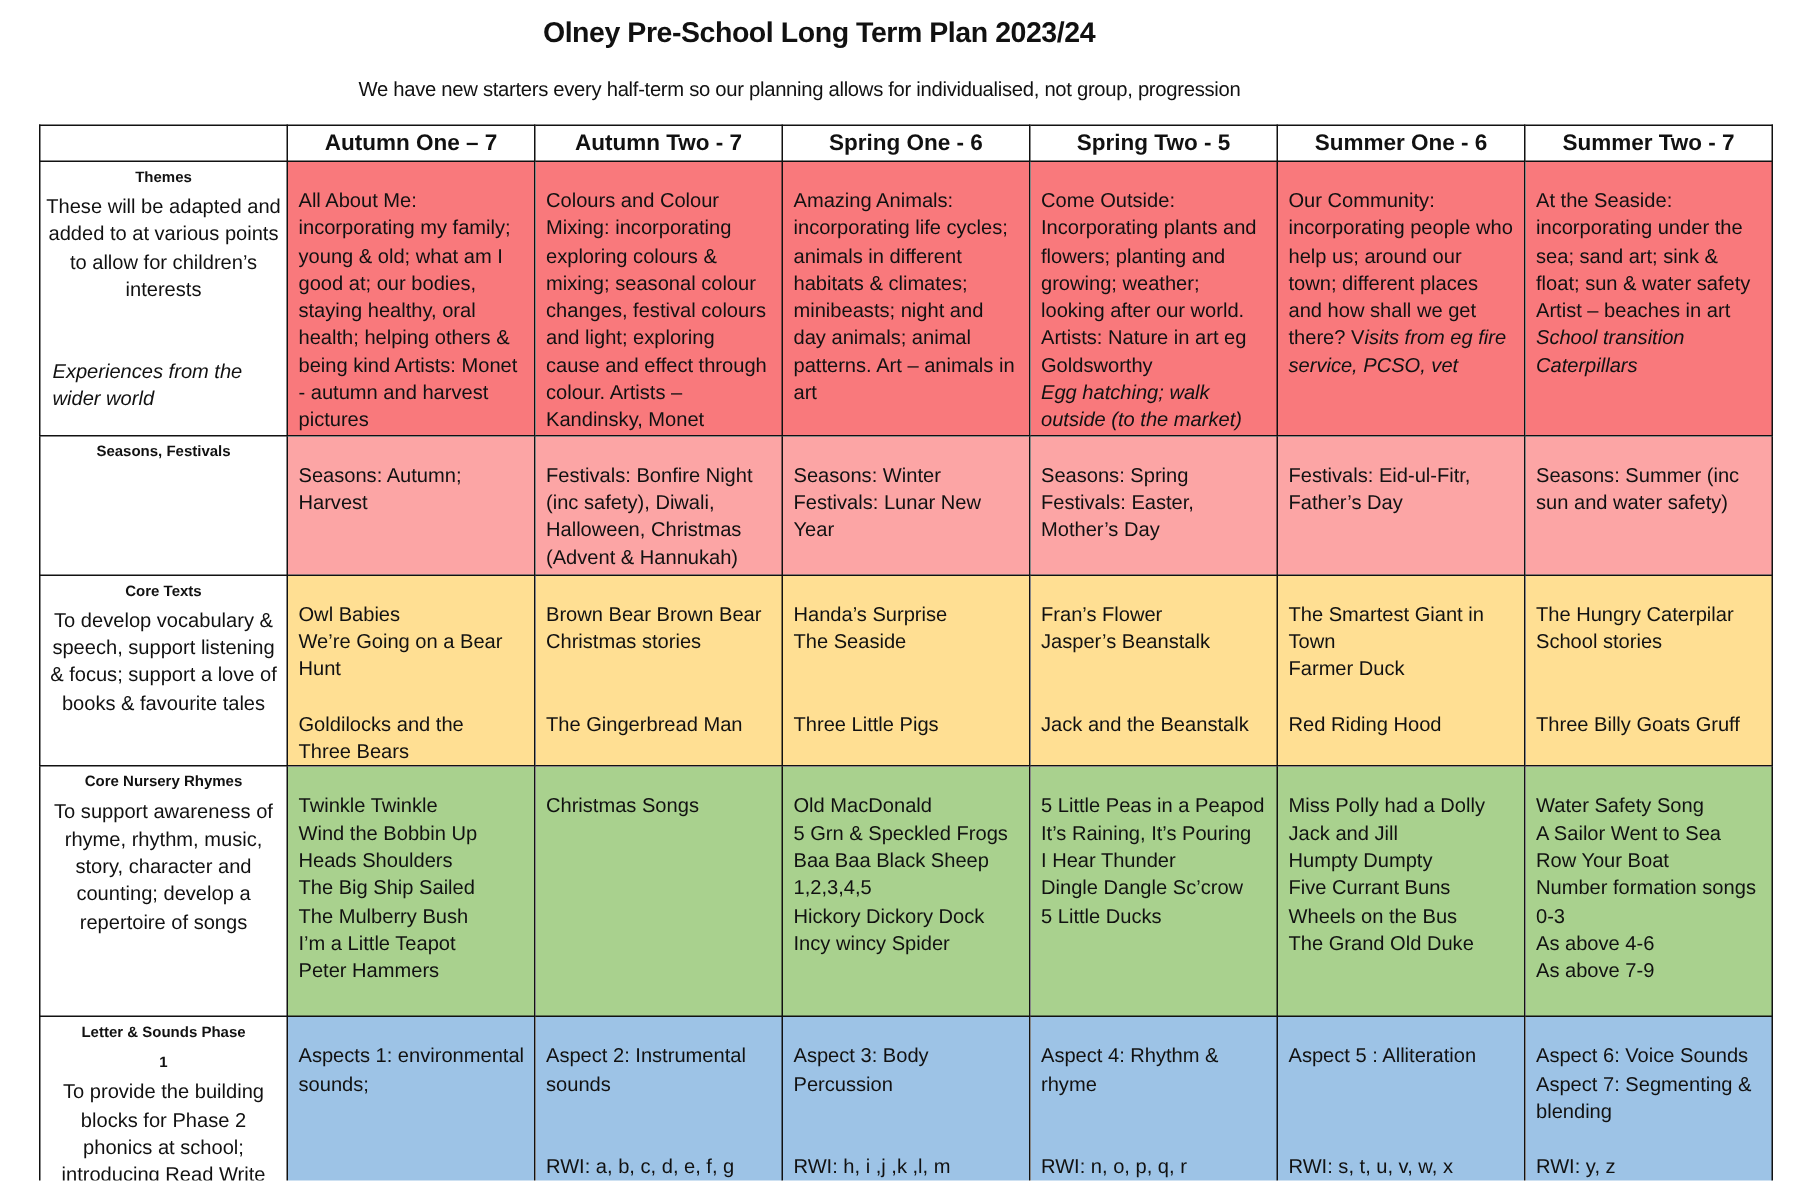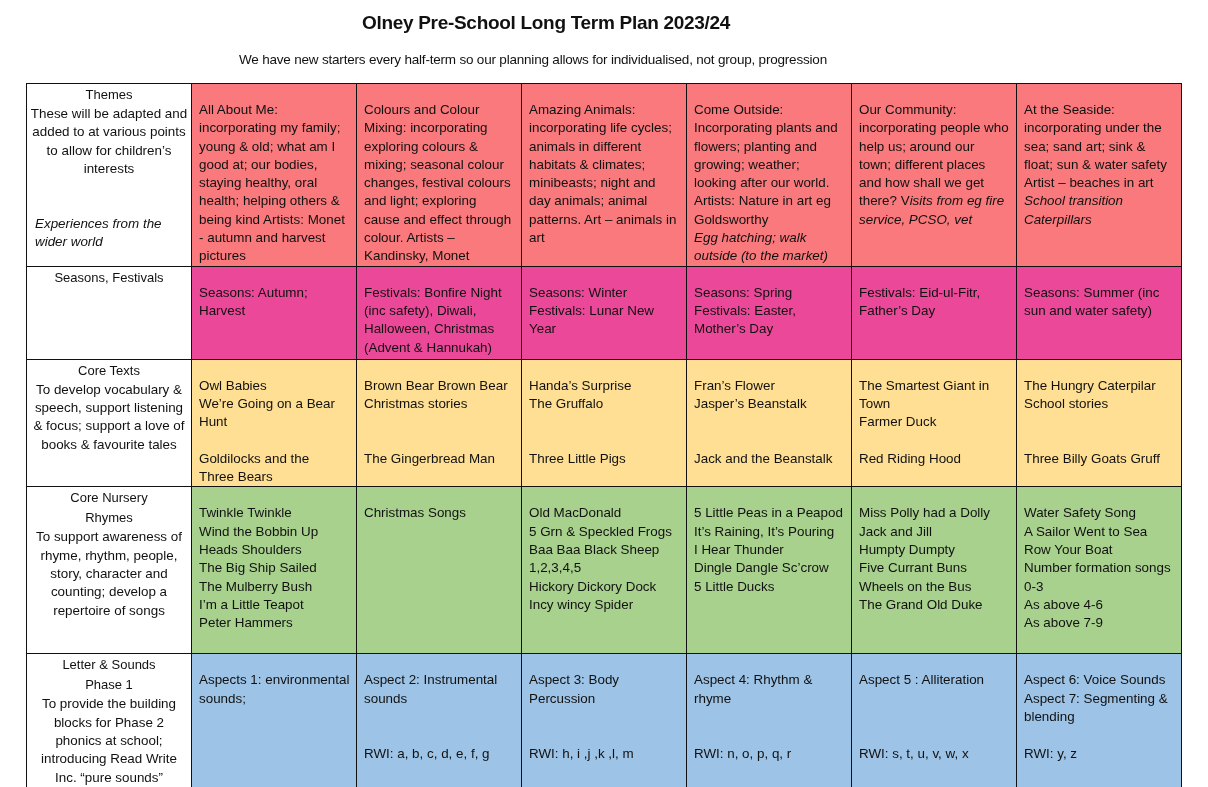--- a/index.html
+++ b/index.html
@@ -9,25 +9,25 @@
            font-size:19px; font-weight:bold; letter-spacing:-0.3px; }
   .subtitle { position:absolute; left:0; top:52px; width:1066px; text-align:center;
               font-size:13.5px; letter-spacing:-0.2px; }
   table.plan { position:absolute; left:26px; top:83px; border-collapse:collapse;
                table-layout:fixed; width:1155px; }
   table.plan td, table.plan th { border:1.4px solid #111; vertical-align:top;
                font-size:13.4px; line-height:18.3px; padding:17px 6px 0 7px; overflow:hidden; }
   table.plan th { font-size:15px; font-weight:bold; text-align:center; padding:2px 2px 0 2px;
                   line-height:20px; height:21px; background:#fff; }
   .rowhead { background:#fff; text-align:center; padding:1px 3px 0 3px !important; }
-  .rh-title { font-weight:normal; font-size:13px; line-height:20px; }
+  .rh-title { font-weight:bold; font-size:10px; line-height:20px; }
   .rh-desc { font-size:13.4px; line-height:18.3px; }
   .rh-italic { font-style:italic; text-align:left; padding-left:5px; margin-top:37px; line-height:18px; }
   .c-red { background:#F9797C; }
-  .c-orange { background:#ec4899; }
+  .c-orange { background:#fca5a5; }
   .c-yellow { background:#FFDF93; }
   .c-green { background:#A9D18E; }
   .c-blue { background:#9DC3E6; }
   .line { display:block; white-space:pre-wrap; }
   .it { font-style:italic; }
   .gap { display:block; height:18.3px; }
   .gap2 { display:block; height:36.6px; }
   .gap3 { display:block; height:36.6px; }
 </style>
 </head>
@@ -40,20 +40,29 @@
   <colgroup>
     <col style="width:165px">
       <col style="width:165px">
       <col style="width:165px">
       <col style="width:165px">
       <col style="width:165px">
       <col style="width:165px">
       <col style="width:165px">
   </colgroup>
   <tbody>
+      <tr>
+    <th></th>
+    <th>Autumn One – 7</th>
+    <th>Autumn Two - 7</th>
+    <th>Spring One - 6</th>
+    <th>Spring Two - 5</th>
+    <th>Summer One - 6</th>
+    <th>Summer Two - 7</th>
+  </tr>
 
   <tr style="height:168px">
     <td class="rowhead">
       <div class="rh-title">Themes</div>
       <div class="rh-desc">These will be adapted and added to at various points to allow for children’s interests</div>
       <div class="rh-italic">Experiences from the wider world</div>
     </td>
     <td class="c-red"><span>All About Me: incorporating my family; young &amp; old; what am I good at; our bodies, staying healthy, oral health; helping others &amp; being kind Artists: Monet - autumn and harvest pictures</span></td>
     <td class="c-red"><span>Colours and Colour Mixing: incorporating exploring colours &amp; mixing; seasonal colour changes, festival colours and light; exploring cause and effect through colour. Artists – Kandinsky, Monet</span></td>
     <td class="c-red"><span>Amazing Animals: incorporating life cycles; animals in different habitats &amp; climates; minibeasts; night and day animals; animal patterns. Art – animals in art</span></td>
@@ -87,21 +96,21 @@
       <span class="line">Three Bears</span>
     </td>
     <td class="c-yellow">
       <span class="line">Brown Bear Brown Bear</span>
       <span class="line">Christmas stories</span>
       <span class="gap3"></span>
       <span class="line">The Gingerbread Man</span>
     </td>
     <td class="c-yellow">
       <span class="line">Handa’s Surprise</span>
-      <span class="line">The Gruffalo</span>
+      <span class="line">The Seaside</span>
       <span class="gap3"></span>
       <span class="line">Three Little Pigs</span>
     </td>
     <td class="c-yellow">
       <span class="line">Fran’s Flower</span>
       <span class="line">Jasper’s Beanstalk</span>
       <span class="gap3"></span>
       <span class="line">Jack and the Beanstalk</span>
     </td>
     <td class="c-yellow">
@@ -114,21 +123,21 @@
       <span class="line">The Hungry Caterpilar</span>
       <span class="line">School stories</span>
       <span class="gap3"></span>
       <span class="line">Three Billy Goats Gruff</span>
     </td>
   </tr>
 
   <tr style="height:167px">
     <td class="rowhead">
       <div class="rh-title" style="padding:0 20px;">Core Nursery Rhymes</div>
-      <div class="rh-desc">To support awareness of rhyme, rhythm, people, story, character and counting; develop a repertoire of songs</div>
+      <div class="rh-desc">To support awareness of rhyme, rhythm, music, story, character and counting; develop a repertoire of songs</div>
     </td>
     <td class="c-green">
       <span class="line">Twinkle Twinkle</span>
       <span class="line">Wind the Bobbin Up</span>
       <span class="line">Heads Shoulders</span>
       <span class="line">The Big Ship Sailed</span>
       <span class="line">The Mulberry Bush</span>
       <span class="line">I’m a Little Teapot</span>
       <span class="line">Peter Hammers</span>
     </td>

